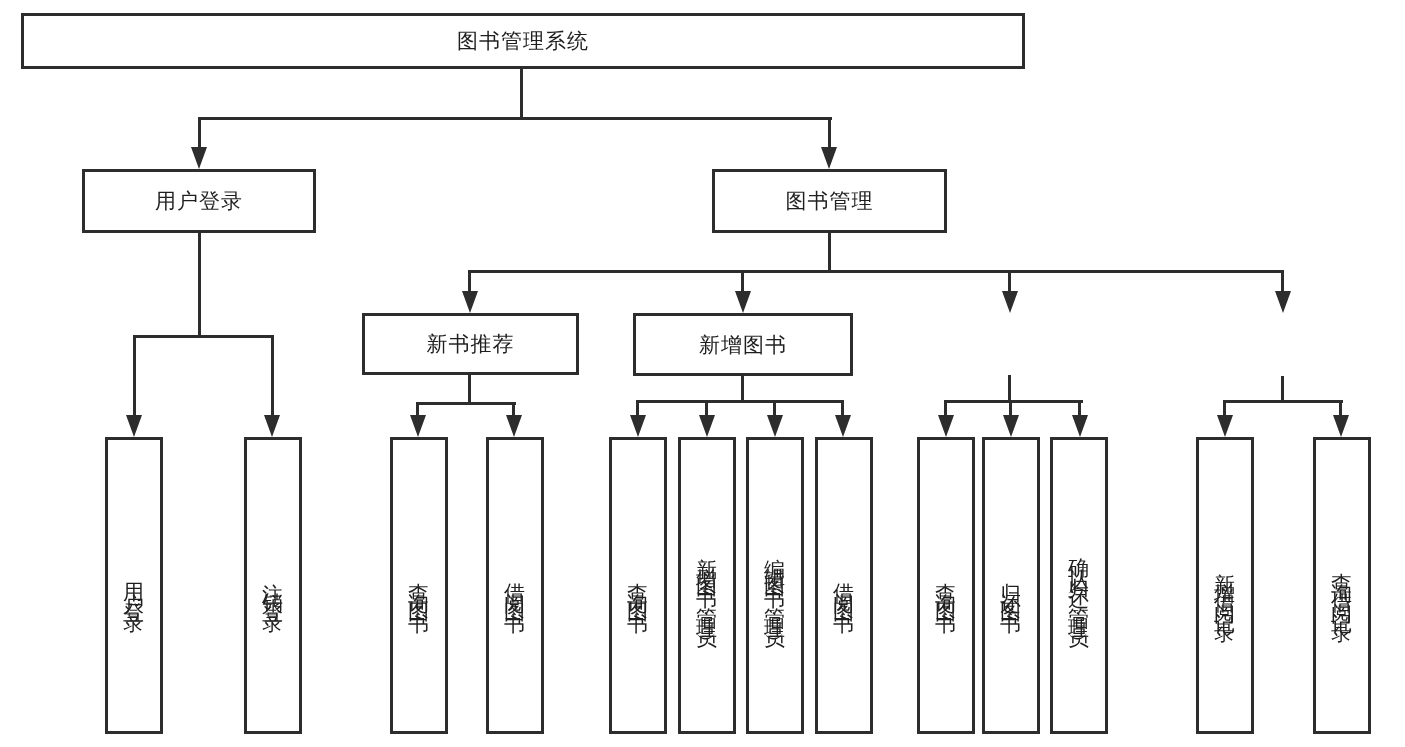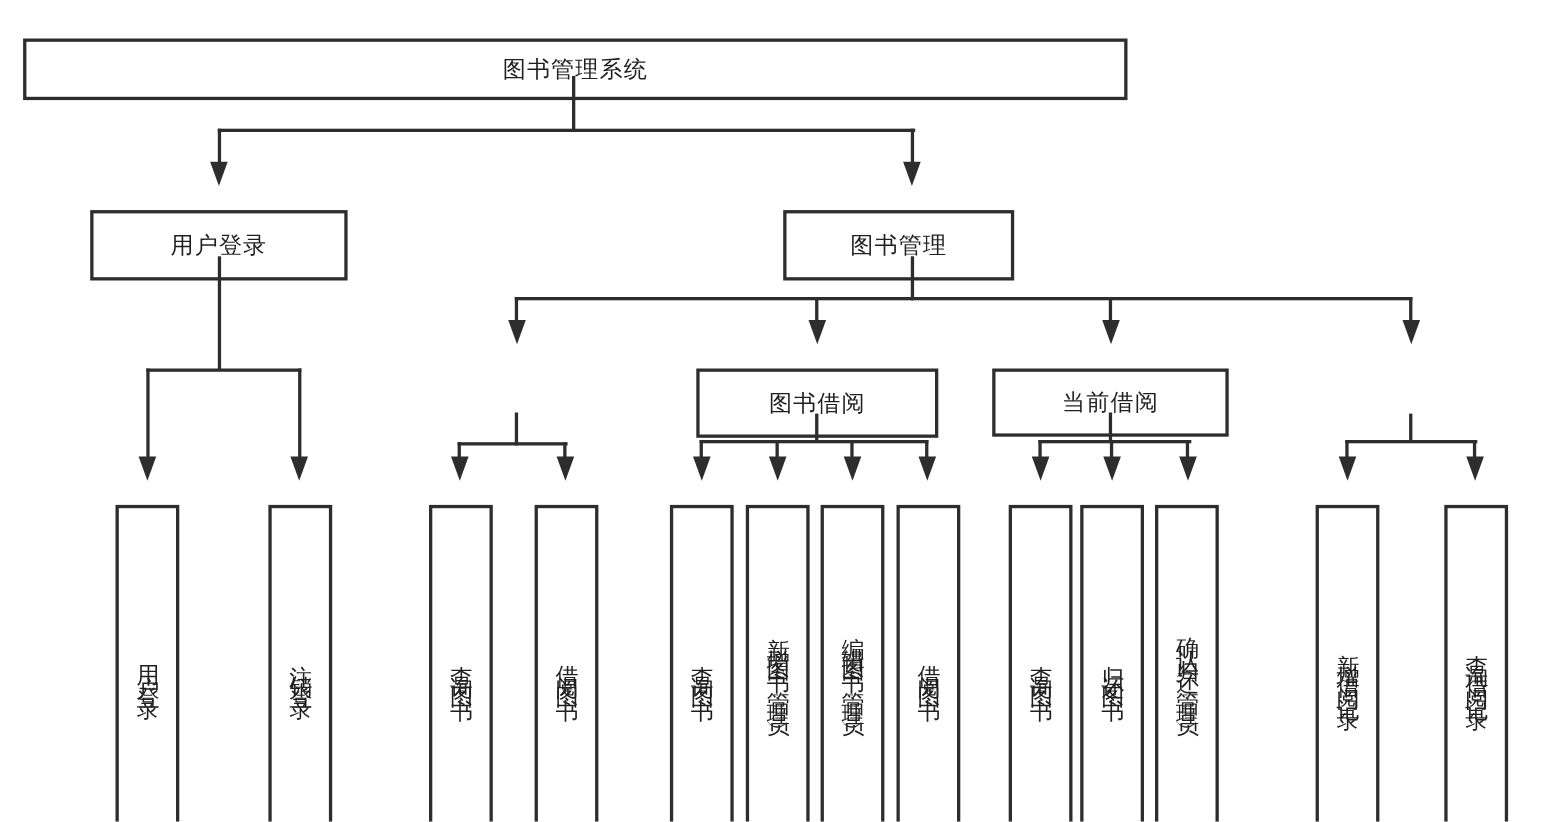--- a/index.html
+++ b/index.html
@@ -16,21 +16,20 @@
     position: absolute;
     box-sizing: border-box;
     background: #ffffff;
     border: 3px solid #2d2d2d;
     display: flex;
     align-items: center;
     justify-content: center;
     font-size: 21px;
     letter-spacing: 1px;
     color: #1f1f1f;
-    margin-top: 22px;
   }
   .leaf { top: 437px; width: 58px; height: 297px; }
   .leaf .vtext {
     writing-mode: vertical-rl;
     text-orientation: mixed;
     letter-spacing: 10px;
     line-height: 1.1;
     font-size: 21px;
     white-space: nowrap;
   }
@@ -65,21 +64,21 @@
   <div class="vl" style="left:520px; top:69px; height:49px;"></div>
   <div class="hl" style="left:198px; top:117px; width:634px;"></div>
   <div class="vl" style="left:198px; top:117px; height:31px;"></div>
   <div class="tri" style="left:191px; top:147px;"></div>
   <div class="vl" style="left:828px; top:117px; height:31px;"></div>
   <div class="tri" style="left:821px; top:147px;"></div>
 
   <div class="box" style="left:82px; top:169px; width:234px; height:64px;">
     <span>用户登录</span>
   </div>
-  <div class="box" style="left:712px; top:169px; width:210px; height:64px;">
+  <div class="box" style="left:712px; top:169px; width:235px; height:64px;">
     <span>图书管理</span>
   </div>
 
   <div class="vl" style="left:198px; top:233px; height:104px;"></div>
   <div class="hl" style="left:133px; top:335px; width:141px;"></div>
   <div class="vl" style="left:133px; top:335px; height:81px;"></div>
   <div class="tri" style="left:126px; top:415px;"></div>
   <div class="vl" style="left:271px; top:335px; height:81px;"></div>
   <div class="tri" style="left:264px; top:415px;"></div>
 
@@ -87,25 +86,25 @@
   <div class="hl" style="left:468px; top:270px; width:816px;"></div>
   <div class="vl" style="left:468px;  top:270px; height:22px;"></div>
   <div class="tri" style="left:462px;  top:291px;"></div>
   <div class="vl" style="left:741px;  top:270px; height:22px;"></div>
   <div class="tri" style="left:735px;  top:291px;"></div>
   <div class="vl" style="left:1008px; top:270px; height:22px;"></div>
   <div class="tri" style="left:1002px; top:291px;"></div>
   <div class="vl" style="left:1281px; top:270px; height:22px;"></div>
   <div class="tri" style="left:1275px; top:291px;"></div>
 
+  <div class="box" style="left:362px; top:313px; width:217px; height:62px;">
+    <span>新书推荐</span>
+  </div>
   <div class="box" style="left:633px; top:313px; width:220px; height:63px;">
-    <span>图书借阅</span>
-  </div>
-  <div class="box" style="left:902px; top:313px; width:215px; height:62px;">
-    <span>当前借阅</span>
+    <span>新增图书</span>
   </div>
 
   <div class="vl" style="left:468px; top:375px; height:30px;"></div>
   <div class="hl" style="left:416px; top:402px; width:100px;"></div>
   <div class="vl" style="left:416px; top:402px; height:14px;"></div>
   <div class="tri" style="left:410px; top:415px;"></div>
   <div class="vl" style="left:512px; top:402px; height:14px;"></div>
   <div class="tri" style="left:506px; top:415px;"></div>
 
   <div class="vl" style="left:741px; top:376px; height:26px;"></div>

